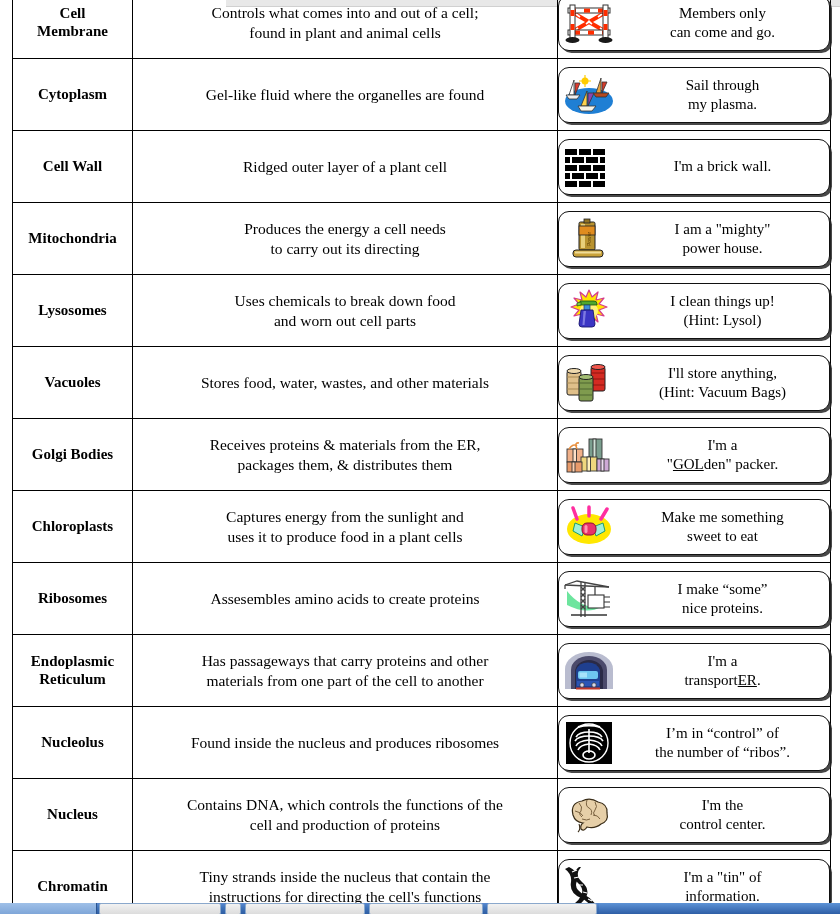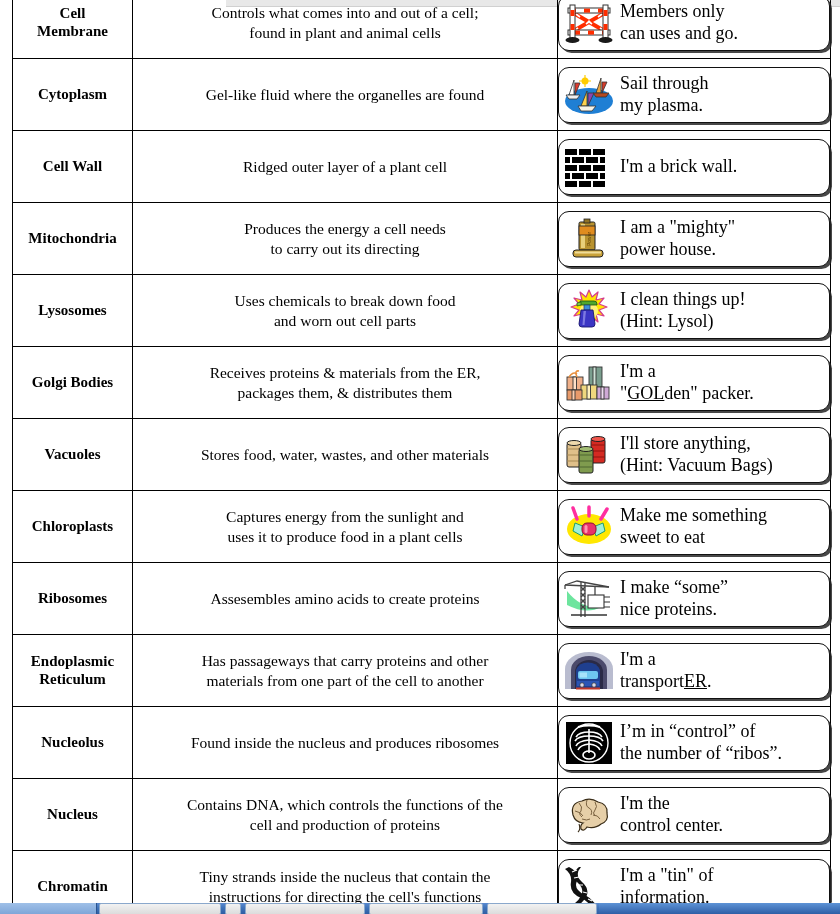--- a/index.html
+++ b/index.html
@@ -88,21 +88,22 @@
     width: 54px;
     height: 50px;
     margin-left: 3px;
     display: flex;
     align-items: center;
     justify-content: center;
   }
   .mnem-art svg { display: block; }
   .mnem-text {
     flex: 1 1 auto;
-    font-size: 18px;
+    text-align: center;
+    font-size: 15px;
     line-height: 1.22;
     color: #000;
     padding: 0 4px;
   }
   .mnem-text .u { text-decoration: underline; }
 
   
   #taskbar {
     position: absolute;
     left: 0; bottom: 0;
@@ -188,21 +189,21 @@
                 <rect x="6.5" y="23" width="4" height="6" fill="#ff2d00"></rect>
                 <rect x="39" y="4" width="5" height="34" fill="#ffffff" stroke="#333" stroke-width="1"></rect>
                 <rect x="39.5" y="9" width="4" height="6" fill="#ff2d00"></rect>
                 <rect x="39.5" y="23" width="4" height="6" fill="#ff2d00"></rect>
                 <ellipse cx="8.5" cy="39" rx="7" ry="3" fill="#1a1a1a"></ellipse>
                 <ellipse cx="41.5" cy="39" rx="7" ry="3" fill="#1a1a1a"></ellipse>
               </svg>
             </div>
             <div class="mnem-text">
               <div>Members only</div>
-              <div>can uses and go.</div>
+              <div>can come and go.</div>
             </div>
           </div>
         </td>
       </tr>
 
       <tr class="row">
         <td class="name-cell">
           <div>Cytoplasm</div>
         </td>
         <td class="desc-cell">
@@ -337,20 +338,52 @@
             <div class="mnem-text">
               <div>I clean things up!</div>
               <div>(Hint:  Lysol)</div>
             </div>
           </div>
         </td>
       </tr>
 
       <tr class="row">
         <td class="name-cell">
+          <div>Vacuoles</div>
+        </td>
+        <td class="desc-cell">
+          <div>Stores food, water, wastes, and other materials</div>
+        </td>
+        <td class="mnem-cell">
+          <div class="mnem-box">
+            <div class="mnem-art">
+              <svg width="52" height="44" viewBox="0 0 52 44">
+                <g stroke="#222" stroke-width="1">
+                  <rect x="4" y="10" width="14" height="24" rx="2" fill="#e0c08a"></rect>
+                  <path d="M4 16 h14 M4 22 h14 M4 28 h14" stroke="#a88a54" stroke-width="1.2"></path>
+                  <ellipse cx="11" cy="10" rx="7" ry="2.5" fill="#efd9ad"></ellipse>
+                  <rect x="28" y="6" width="14" height="24" rx="2" fill="#d42a22"></rect>
+                  <path d="M28 12 h14 M28 18 h14 M28 24 h14" stroke="#8e150f" stroke-width="1.2"></path>
+                  <ellipse cx="35" cy="6" rx="7" ry="2.5" fill="#f0564c"></ellipse>
+                  <rect x="16" y="16" width="14" height="24" rx="2" fill="#7f9b4e"></rect>
+                  <path d="M16 22 h14 M16 28 h14 M16 34 h14" stroke="#4f6630" stroke-width="1.2"></path>
+                  <ellipse cx="23" cy="16" rx="7" ry="2.5" fill="#a3bd74"></ellipse>
+                </g>
+              </svg>
+            </div>
+            <div class="mnem-text">
+              <div>I'll store anything,</div>
+              <div>(Hint: Vacuum Bags)</div>
+            </div>
+          </div>
+        </td>
+      </tr>
+
+      <tr class="row">
+        <td class="name-cell">
           <div>Golgi Bodies</div>
         </td>
         <td class="desc-cell">
           <div>Receives proteins &amp; materials from the ER,</div>
           <div>packages them, &amp; distributes them</div>
         </td>
         <td class="mnem-cell">
           <div class="mnem-box">
             <div class="mnem-art">
               <svg width="52" height="44" viewBox="0 0 52 44">
@@ -368,52 +401,20 @@
                 </g>
                 <g fill="none" stroke="#e8903f" stroke-width="1.6">
                   <path d="M6 16 q4 -6 8 -3"></path>
                     <path d="M14 16 q-3 -7 2 -6"></path>
                 </g>
               </svg>
             </div>
             <div class="mnem-text">
               <div>I'm a</div>
               <div>"<span class="u">GOL</span>den" packer.</div>
-            </div>
-          </div>
-        </td>
-      </tr>
-
-      <tr class="row">
-        <td class="name-cell">
-          <div>Vacuoles</div>
-        </td>
-        <td class="desc-cell">
-          <div>Stores food, water, wastes, and other materials</div>
-        </td>
-        <td class="mnem-cell">
-          <div class="mnem-box">
-            <div class="mnem-art">
-              <svg width="52" height="44" viewBox="0 0 52 44">
-                <g stroke="#222" stroke-width="1">
-                  <rect x="4" y="10" width="14" height="24" rx="2" fill="#e0c08a"></rect>
-                  <path d="M4 16 h14 M4 22 h14 M4 28 h14" stroke="#a88a54" stroke-width="1.2"></path>
-                  <ellipse cx="11" cy="10" rx="7" ry="2.5" fill="#efd9ad"></ellipse>
-                  <rect x="28" y="6" width="14" height="24" rx="2" fill="#d42a22"></rect>
-                  <path d="M28 12 h14 M28 18 h14 M28 24 h14" stroke="#8e150f" stroke-width="1.2"></path>
-                  <ellipse cx="35" cy="6" rx="7" ry="2.5" fill="#f0564c"></ellipse>
-                  <rect x="16" y="16" width="14" height="24" rx="2" fill="#7f9b4e"></rect>
-                  <path d="M16 22 h14 M16 28 h14 M16 34 h14" stroke="#4f6630" stroke-width="1.2"></path>
-                  <ellipse cx="23" cy="16" rx="7" ry="2.5" fill="#a3bd74"></ellipse>
-                </g>
-              </svg>
-            </div>
-            <div class="mnem-text">
-              <div>I'll store anything,</div>
-              <div>(Hint: Vacuum Bags)</div>
             </div>
           </div>
         </td>
       </tr>
 
       <tr class="row">
         <td class="name-cell">
           <div>Chloroplasts</div>
         </td>
         <td class="desc-cell">

